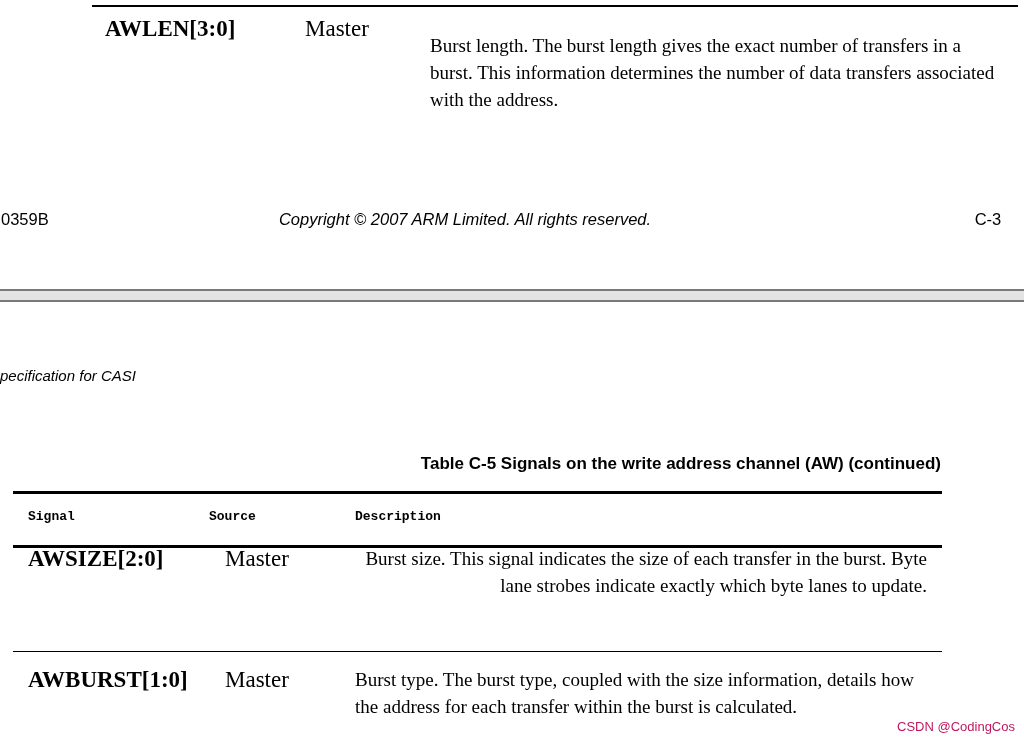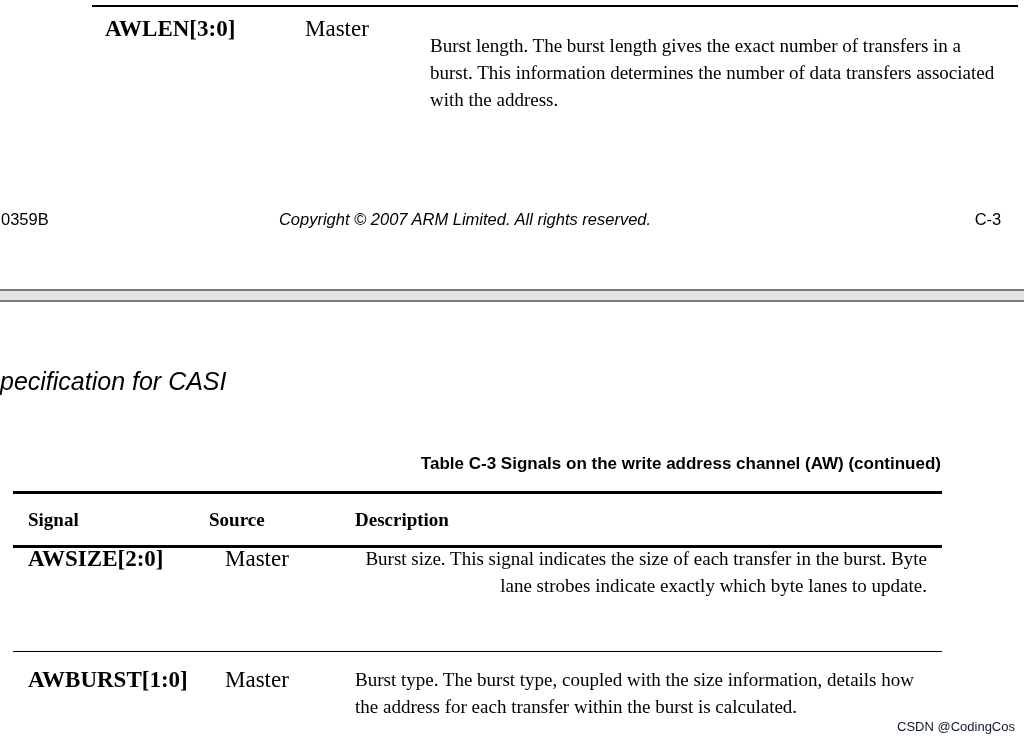--- a/index.html
+++ b/index.html
@@ -55,21 +55,21 @@
     background: #e3e3e3;
     border-top: 2px solid #7a7a7a;
     border-bottom: 2px solid #7a7a7a;
   }
 
   
   .p2-runhead {
     left: 0px; top: 367px;
     font-family: "Liberation Sans", sans-serif;
     font-style: italic;
-    font-size: 25px;
+    font-size: 15px;
     white-space: nowrap;
   }
   .p2-caption {
     left: 13px; top: 454px; width: 928px;
     text-align: right;
     font-family: "Liberation Sans", sans-serif;
     font-weight: bold;
     font-size: 17px;
     white-space: nowrap;
   }
@@ -79,41 +79,41 @@
   }
   .rule-thin {
     left: 13px; width: 929px; height: 1px;
     background: #000000;
   }
   .rt-1 { top: 491px; }
   .rt-2 { top: 545px; }
   .rn-1 { top: 651px; }
 
   .col-head {
-    font-family: Liberation Serif, serif;
+    font-family: Liberation Mono, monospace;
     font-weight: bold;
-    font-size: 19px;
+    font-size: 13px;
     white-space: nowrap;
     top: 509px;
   }
   .ch-signal { left: 28px; }
   .ch-source { left: 209px; }
   .ch-desc   { left: 355px; }
 
   .r1 { top: 545px; text-align: right; }
   .r2 { top: 666px; }
   .c-signal { left: 28px; }
   .c-source { left: 225px; }
   .c-desc   { left: 355px; width: 572px; }
 
   .watermark {
     left: 885px; top: 719px; width: 130px;
     font-family: "Liberation Sans", sans-serif;
     font-size: 13px;
-    color: #0f172a;
+    color: #be185d;
     text-align: right;
     white-space: nowrap;
   }
 </style>
 </head>
 <body>
 
 <div class="abs p1-topline"></div>
 
 <div class="abs serif-cell sig-bold p1-signal">AWLEN[3:0]</div>
@@ -121,21 +121,21 @@
 <div class="abs serif-desc p1-desc">Burst length. The burst length gives the exact number of transfers in a burst. This information determines the number of data transfers associated with the address.</div>
 
 <div class="abs footer-text p1-docid">0359B</div>
 <div class="abs footer-text p1-copy">Copyright © 2007 ARM Limited. All rights reserved.</div>
 <div class="abs footer-text p1-pagenum">C-3</div>
 
 <div class="abs page-separator"></div>
 
 <div class="abs p2-runhead">pecification for CASI</div>
 
-<div class="abs p2-caption">Table C-3 Signals on the write address channel (AW) (continued)</div>
+<div class="abs p2-caption">Table C-5 Signals on the write address channel (AW) (continued)</div>
 
 <div class="abs rule-thick rt-1"></div>
 
 <div class="abs col-head ch-signal">Signal</div>
 <div class="abs col-head ch-source">Source</div>
 <div class="abs col-head ch-desc">Description</div>
 
 <div class="abs rule-thick rt-2"></div>
 
 <div class="abs serif-cell sig-bold c-signal r1">AWSIZE[2:0]</div>

